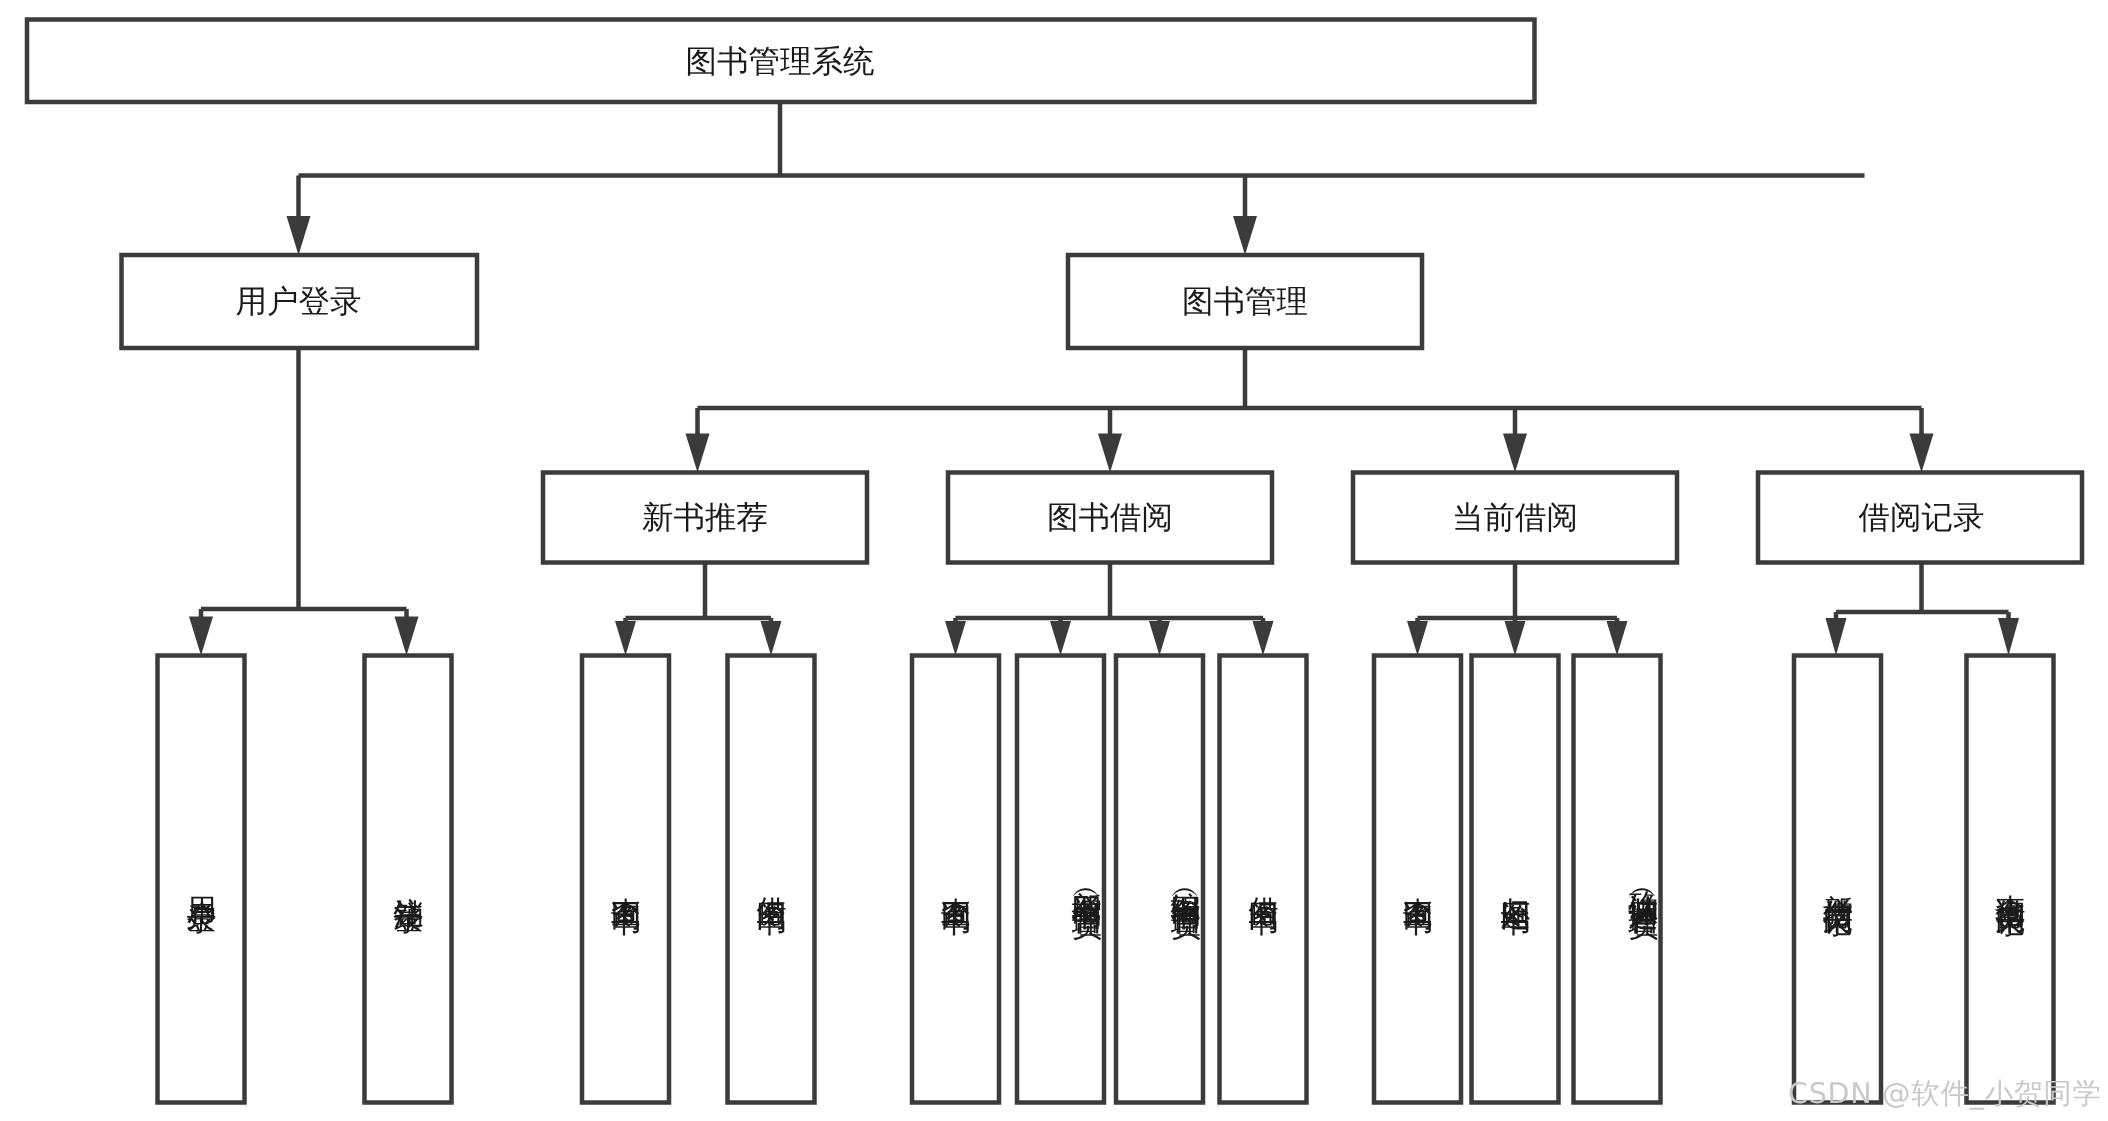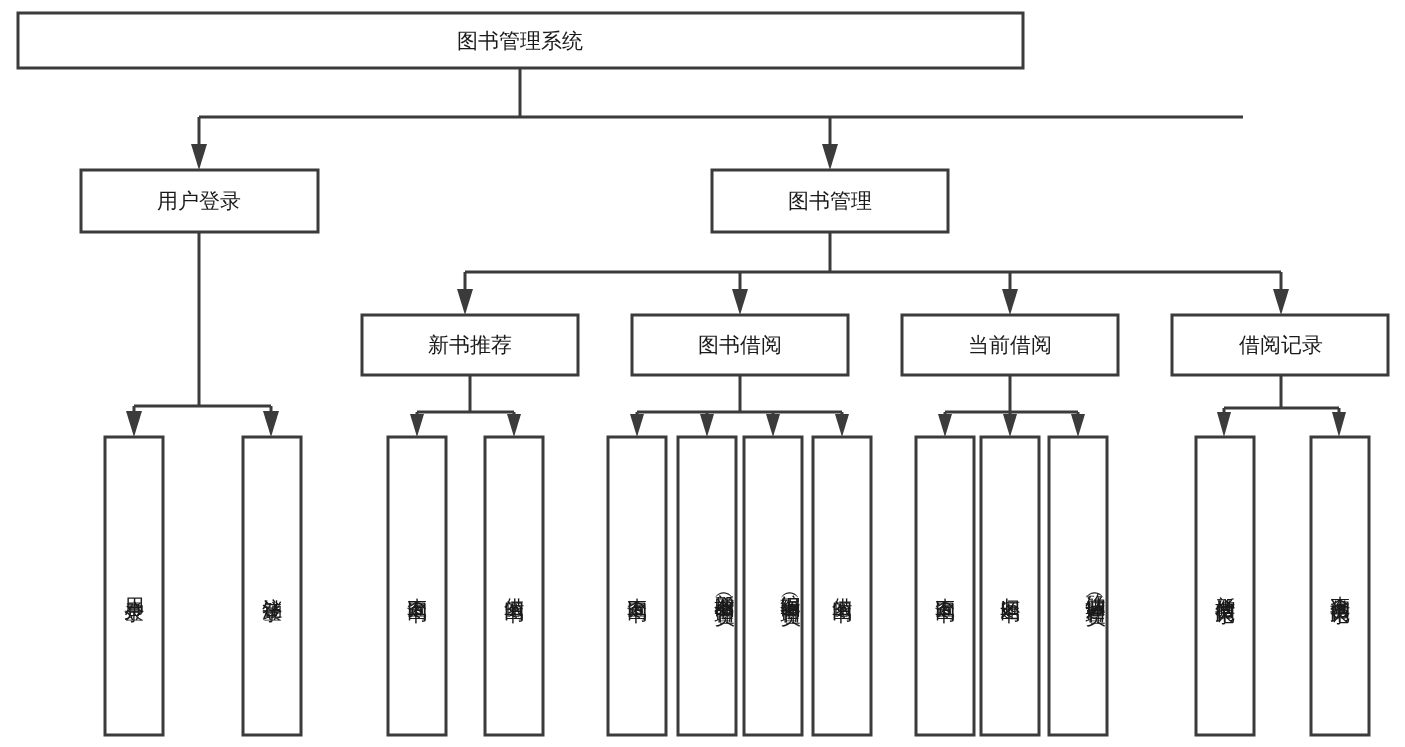--- a/index.html
+++ b/index.html
@@ -217,14 +217,15 @@
   <div class="leaf-label" style="left:744px; top:442px; width:58px; height:290px;">编辑图书（管理员）</div>
   <div class="leaf-label center-start" style="left:813px; top:437px; width:58px; height:298px;">借阅图书</div>
 
   <div class="leaf-label center-start" style="left:916px; top:437px; width:58px; height:298px;">查询图书</div>
   <div class="leaf-label center-start" style="left:981px; top:437px; width:58px; height:298px;">归还图书</div>
   <div class="leaf-label" style="left:1049px; top:442px; width:58px; height:290px;">确认归还（管理员）</div>
 
   <div class="leaf-label center-start" style="left:1196px; top:437px; width:58px; height:298px;">新增借阅记录</div>
   <div class="leaf-label center-start" style="left:1311px; top:437px; width:58px; height:298px;">查询借阅记录</div>
 
+  <div class="watermark" style="left:1192px; top:716px;">CSDN @软件_小贺同学</div>
 
 </div>
 
 </body></html>

